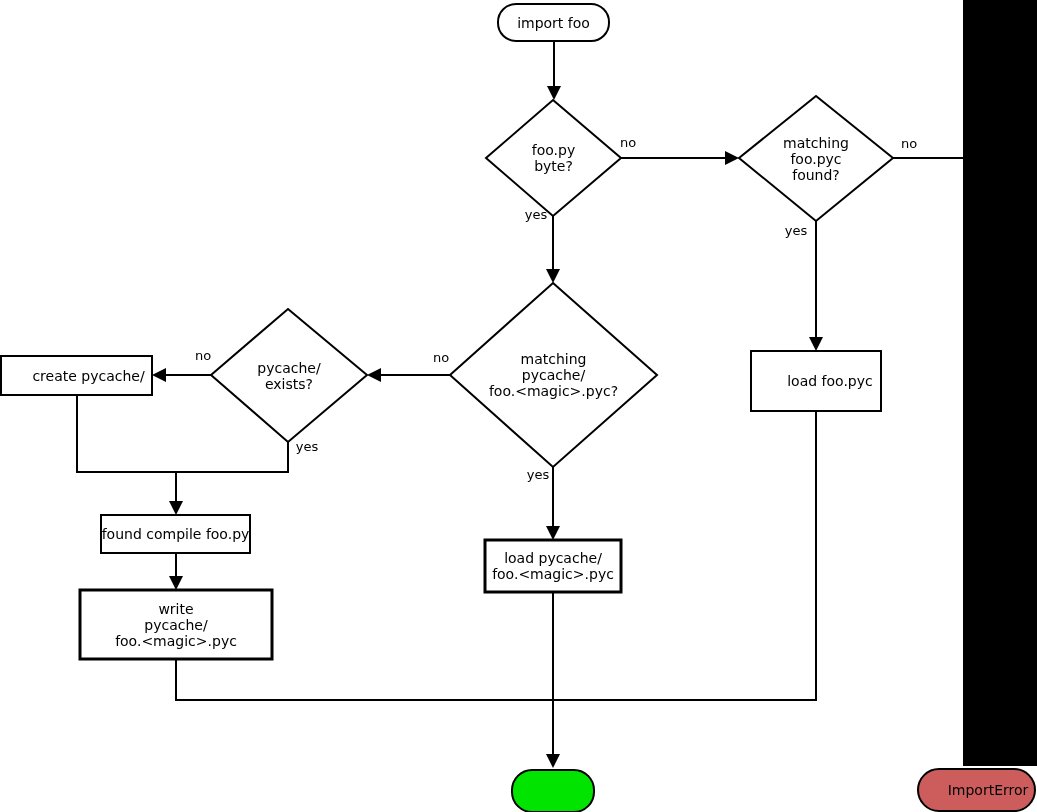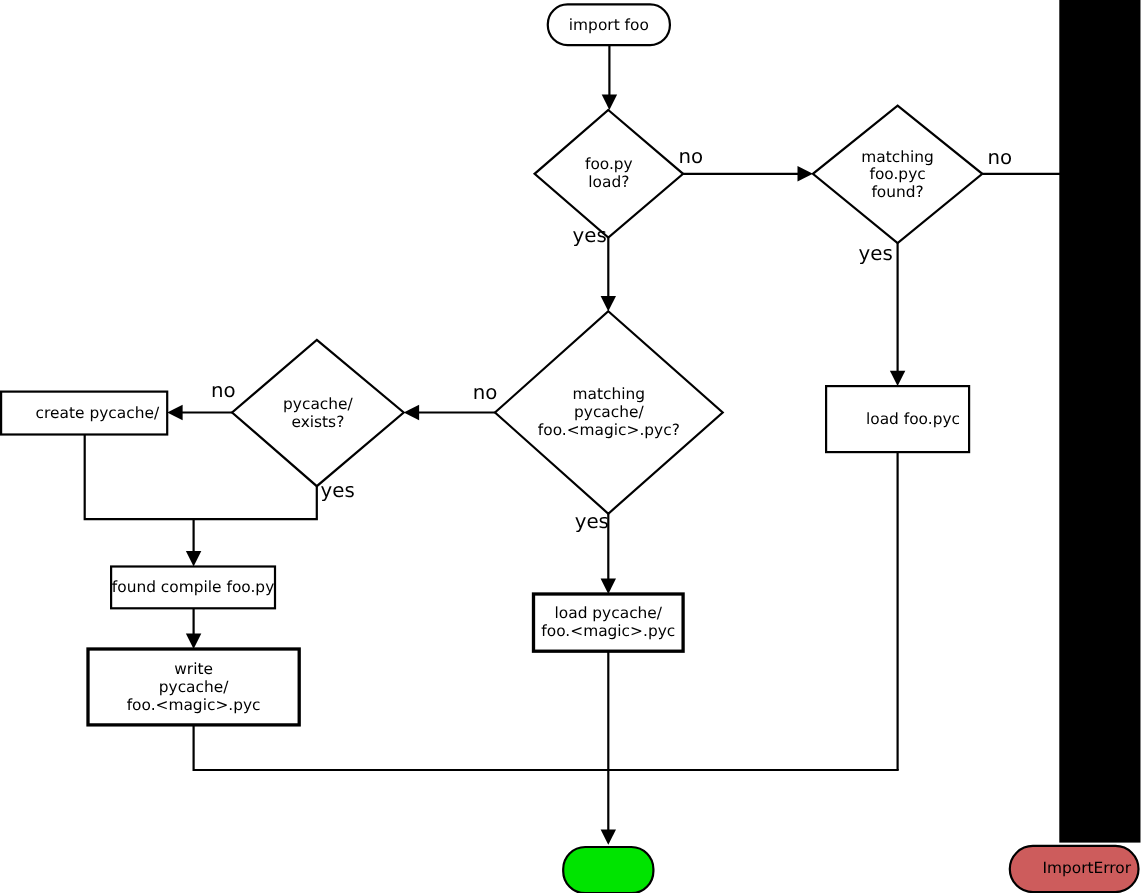--- a/index.html
+++ b/index.html
@@ -6,21 +6,21 @@
   body{width:1037px;height:812px;position:relative;overflow:hidden;
        font-family:"DejaVu Sans",sans-serif;color:#000;}
   #canvas{position:absolute;left:0;top:0;}
   .node-label{
     position:absolute;display:flex;align-items:center;justify-content:center;
     text-align:center;white-space:pre-line;font-size:14px;line-height:16px;
     pointer-events:none;
   }
   .edge-label{
     position:absolute;transform:translate(-50%,-50%);
-    font-size:18px;line-height:14px;pointer-events:none;background:transparent;
+    font-size:13px;line-height:14px;pointer-events:none;background:transparent;
   }
 </style>
 </head>
 <body>
 
 <svg id="canvas" width="1037" height="812" viewBox="0 0 1037 812">
 
   <rect x="963" y="0" width="74" height="766" fill="#000000"></rect>
 
   <g stroke="#000000" stroke-width="2" fill="none">
@@ -78,21 +78,21 @@
     <rect x="80" y="590" width="192" height="69" stroke-width="3"></rect>
     <rect x="485" y="540" width="136" height="52" stroke-width="3"></rect>
     <rect x="751" y="351" width="130" height="60"></rect>
     <rect x="512" y="770" width="82" height="42" rx="20" ry="20" fill="#00e400"></rect>
     <rect x="918" y="769" width="117" height="42" rx="21" ry="21" fill="#cd5c5c"></rect>
   </g>
 </svg>
 
 <div class="node-label" style="left:498px;top:4px;width:111px;height:37px;">import foo</div>
 <div class="node-label" style="left:486px;top:100px;width:135px;height:116px;">foo.py
-load?</div>
+byte?</div>
 <div class="node-label" style="left:739px;top:96px;width:154px;height:125px;">matching
 foo.pyc
 found?</div>
 <div class="node-label" style="left:450px;top:283px;width:207px;height:184px;">matching
 pycache/
 foo.&lt;magic&gt;.pyc?</div>
 <div class="node-label" style="left:211px;top:309px;width:156px;height:133px;">pycache/
 exists?</div>
 <div class="node-label" style="left:1px;top:356px;width:175px;height:39px;">create pycache/</div>
 <div class="node-label" style="left:101px;top:515px;width:149px;height:38px;">found compile foo.py</div>

